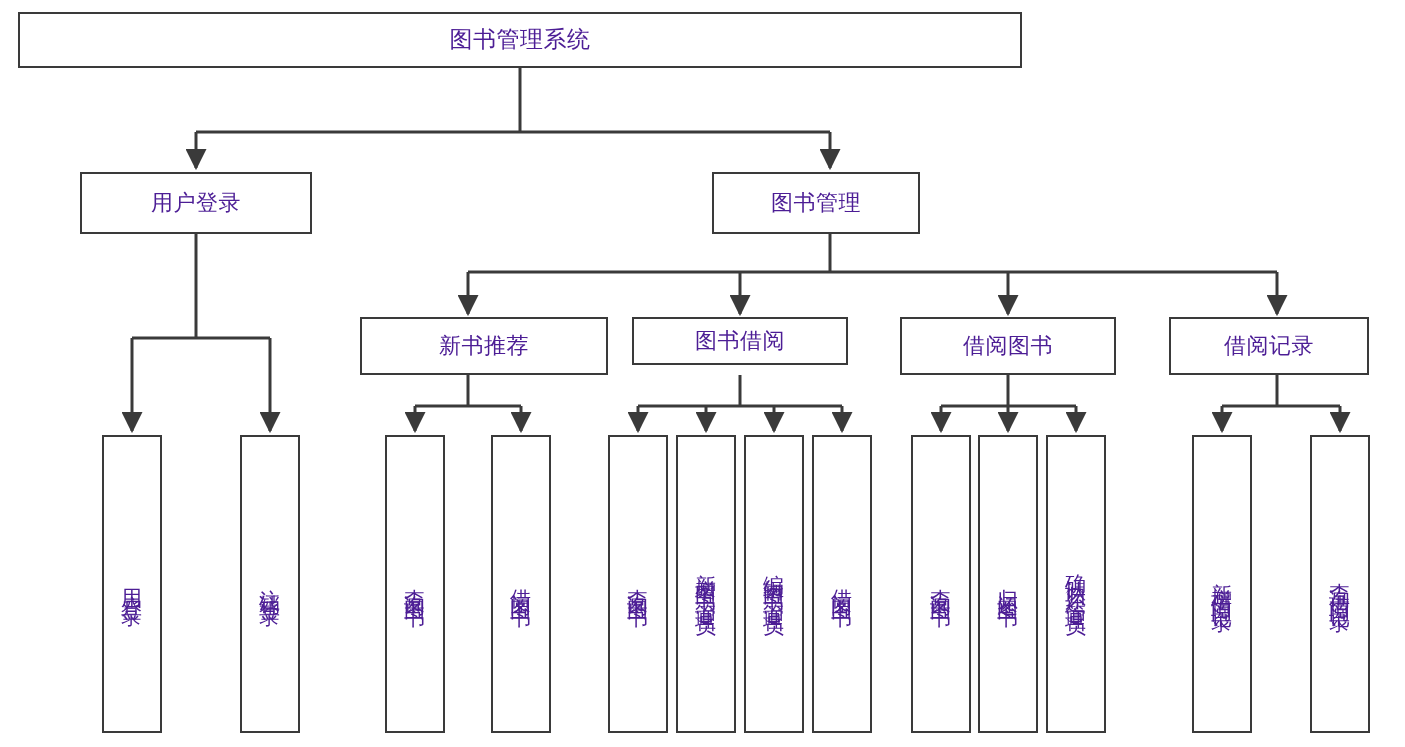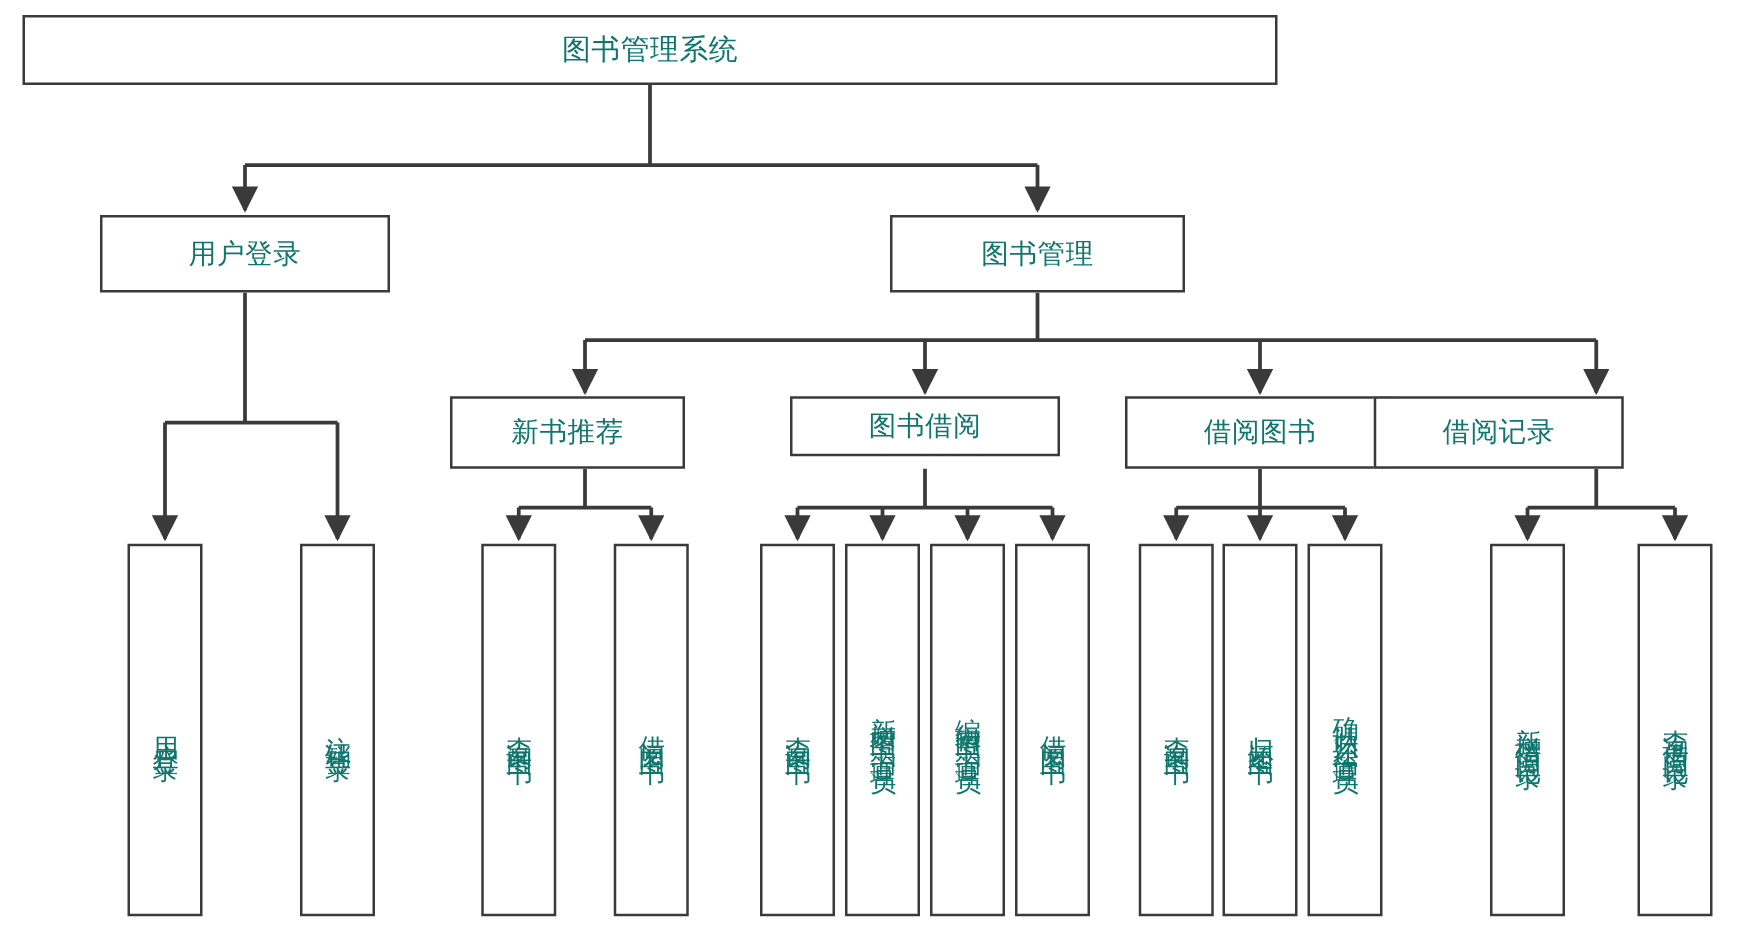--- a/index.html
+++ b/index.html
@@ -30,21 +30,21 @@
     position: absolute;
     box-sizing: border-box;
     background: #ffffff;
     border: 2px solid #3a3a3a;
     display: flex;
     align-items: center;
     justify-content: center;
     z-index: 2;
   }
   .node-label {
-    color: #0f766e;
+    color: #4c1d95;
     text-align: center;
     line-height: 1.18;
     white-space: pre;
   }
   
   .node.h .node-label {
     font-size: 22px;
     letter-spacing: 0.5px;
   }
   .node.root .node-label {
@@ -136,37 +136,37 @@
   </svg>
 
   <div class="node h root" style="left:18px; top:12px; width:1004px; height:56px;">
     <span class="node-label">图书管理系统</span>
   </div>
 
   <div class="node h" style="left:80px; top:172px; width:232px; height:62px;">
     <span class="node-label">用户登录</span>
   </div>
 
-  <div class="node h" style="left:712px; top:172px; width:236px; height:62px;">
+  <div class="node h" style="left:712px; top:172px; width:208px; height:62px;">
     <span class="node-label">图书管理</span>
   </div>
 
-  <div class="node h" style="left:360px; top:317px; width:188px; height:58px;">
+  <div class="node h" style="left:360px; top:317px; width:248px; height:58px;">
     <span class="node-label">新书推荐</span>
   </div>
 
   <div class="node h" style="left:632px; top:317px; width:216px; height:48px;">
     <span class="node-label">图书借阅</span>
   </div>
 
   <div class="node h" style="left:900px; top:317px; width:216px; height:58px;">
     <span class="node-label">借阅图书</span>
   </div>
 
-  <div class="node h" style="left:1099px; top:317px; width:200px; height:58px;">
+  <div class="node h" style="left:1169px; top:317px; width:200px; height:58px;">
     <span class="node-label">借阅记录</span>
   </div>
 
   <div class="node v" style="left:102px; top:435px; width:60px; height:298px;">
     <span class="node-label">用户登录</span>
   </div>
   <div class="node v" style="left:240px; top:435px; width:60px; height:298px;">
     <span class="node-label">注销登录</span>
   </div>
 

